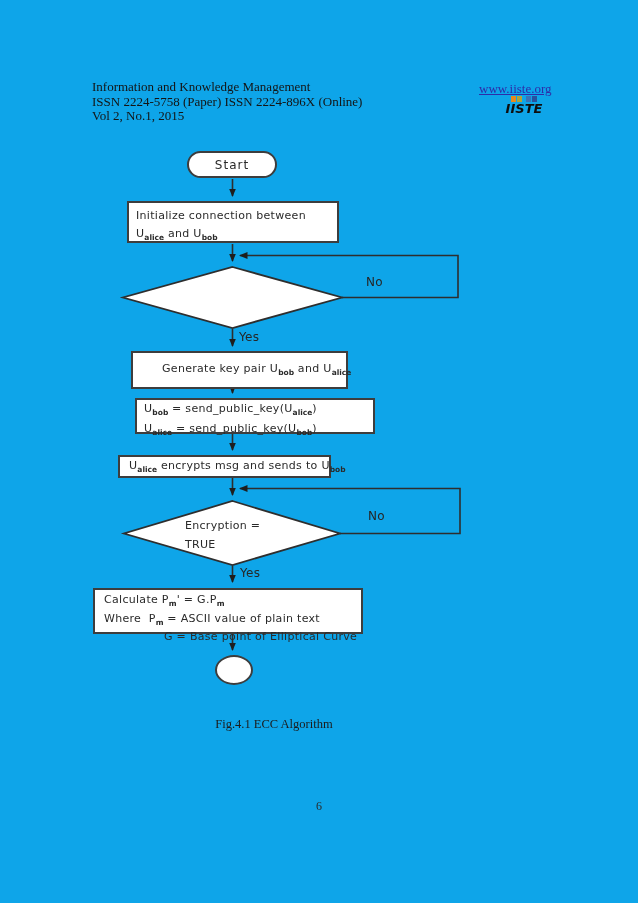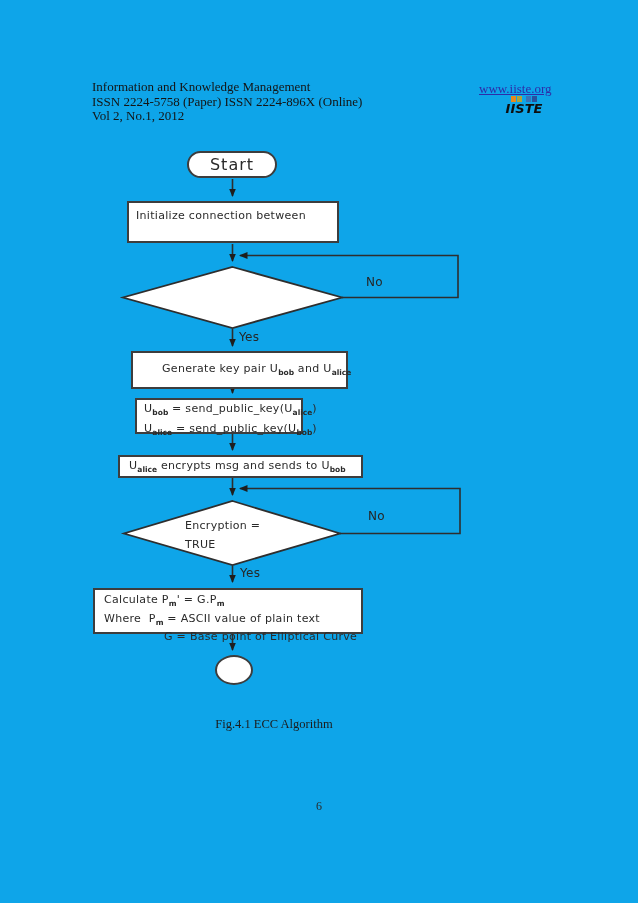--- a/index.html
+++ b/index.html
@@ -19,27 +19,27 @@
   
   .fc{position:absolute;left:0;top:0;width:638px;height:720px;
       font-family:"DejaVu Sans",sans-serif;font-size:11px;color:#2a2a2a;letter-spacing:.3px;}
   .fc svg{position:absolute;left:0;top:0;z-index:1;}
   .fc-node{position:absolute;z-index:2;background:#fff;border:2px solid #3d3d3d;box-sizing:border-box;}
   .fc-label{position:absolute;z-index:3;}
   .fc-line{white-space:pre;}
   .fc sub{font-size:7.5px;font-weight:700;letter-spacing:0;}
 
   .start-oval{left:187px;top:151px;width:90px;height:27px;border-radius:14px;
-              display:flex;align-items:center;justify-content:center;font-size:16px;letter-spacing:1px;}
+              display:flex;align-items:center;justify-content:center;font-size:12px;letter-spacing:1px;}
   .end-oval{left:215px;top:655px;width:38px;height:30px;border-radius:50%;}
 
   .rect-init{left:127px;top:201px;width:212px;height:42px;padding:4px 0 0 7px;line-height:17.5px;}
   .rect-genkey{left:131px;top:351px;width:217px;height:38px;display:flex;align-items:center;padding-left:29px;}
-  .rect-sendkey{left:135px;top:398px;width:168px;height:36px;padding:1px 0 0 7px;line-height:16px;}
-  .rect-encrypt{left:118px;top:455px;width:245px;height:23px;display:flex;align-items:center;padding-left:9px;}
+  .rect-sendkey{left:135px;top:398px;width:240px;height:36px;padding:1px 0 0 7px;line-height:16px;}
+  .rect-encrypt{left:118px;top:455px;width:213px;height:23px;display:flex;align-items:center;padding-left:9px;}
   .rect-calc{left:93px;top:588px;width:270px;height:46px;padding:3px 0 0 9px;line-height:14.5px;}
 
   .d1-text{left:183px;top:282px;line-height:18px;}
   .d2-text{left:185px;top:516px;line-height:19px;}
   .lbl{font-size:12px;color:#262626;}
   .no-1{left:366px;top:275px;}
   .yes-1{left:239px;top:330px;}
   .no-2{left:368px;top:509px;}
   .yes-2{left:240px;top:566px;}
 
@@ -48,21 +48,21 @@
   .page-number{position:absolute;left:0;top:799px;width:638px;text-align:center;font-size:12px;color:#2a2a2a;}
 </style>
 </head>
 <body>
 
 <div class="page">
 
   <div class="header-left">
     <div>Information and Knowledge Management</div>
     <div>ISSN 2224-5758 (Paper) ISSN 2224-896X (Online)</div>
-    <div>Vol 2, No.1, 2012</div>
+    <div>Vol 2, No.1, 2015</div>
   </div>
   <a class="header-link" href="#" style="color: rgb(45, 45, 168);">www.iiste.org</a>
   <div class="logo">
     <div class="logo-squares">
         <span class="logo-sq" style="background: rgb(232, 137, 28);"></span>
         <span class="logo-sq" style="background: rgb(176, 162, 58);"></span>
         <span class="logo-sq" style="background: rgb(58, 114, 184);"></span>
         <span class="logo-sq" style="background: rgb(39, 81, 158);"></span>
       </div>
     <div class="logo-text">IISTE</div>
@@ -91,20 +91,21 @@
         <polygon points="232.5,501 340,533.5 232.5,565 124,533.5" fill="#ffffff" stroke-width="1.8"></polygon>
       </g>
     </svg>
 
     <div class="fc-node start-oval">
       <span>Start</span>
     </div>
 
     <div class="fc-node rect-init">
         <div class="fc-line"><span>Initialize connection between</span></div>
+        <div class="fc-line"><span>U</span><sub>alice</sub><span> and U</span><sub>bob</sub></div>
       </div>
 
     <div class="fc-label lbl no-1">No</div>
     <div class="fc-label lbl yes-1">Yes</div>
 
     <div class="fc-node rect-genkey">
         <div class="fc-line"><span>Generate key pair U</span><sub>bob</sub><span> and U</span><sub>alice</sub></div>
       </div>
 
     <div class="fc-node rect-sendkey">

